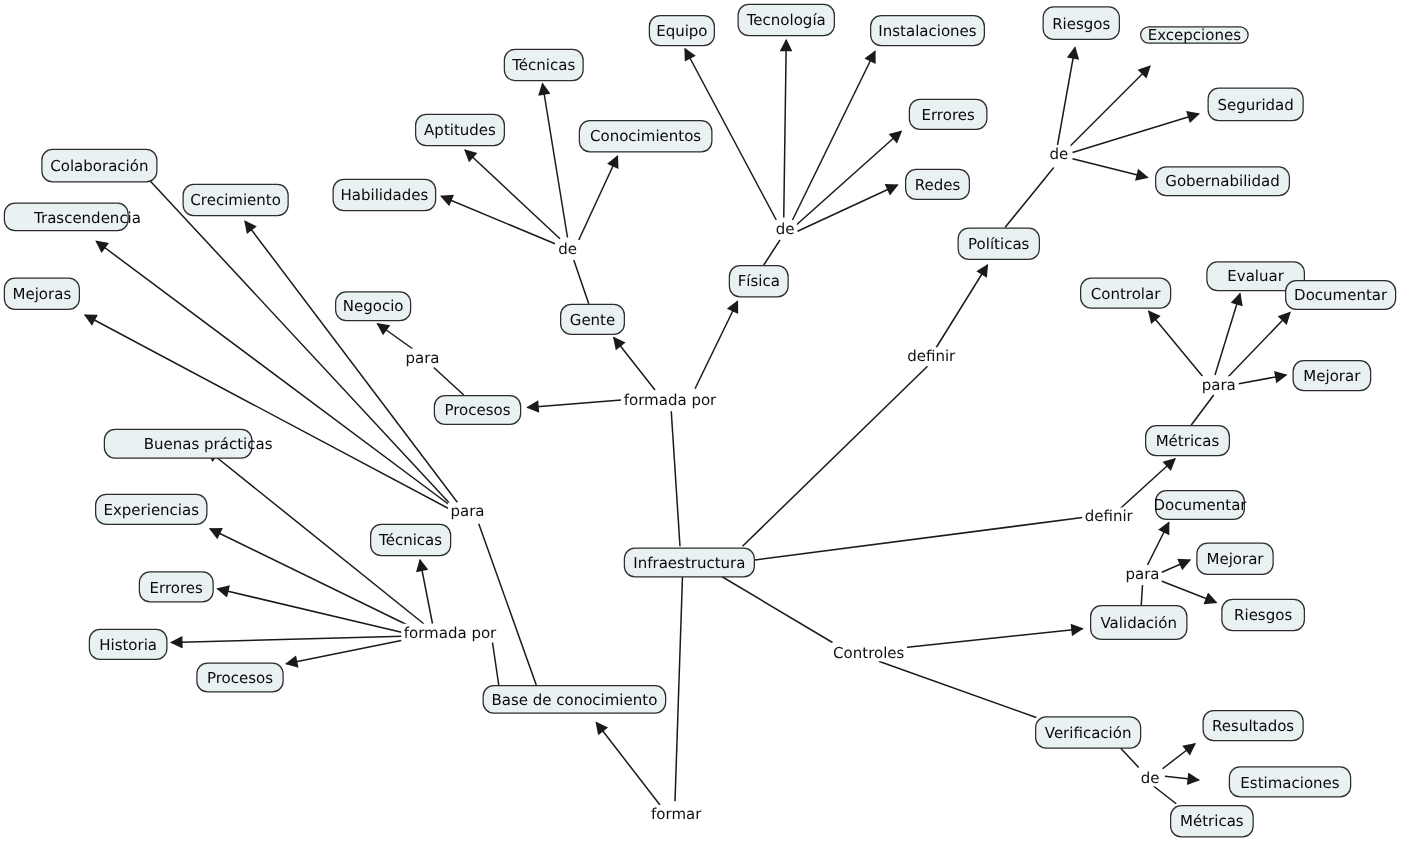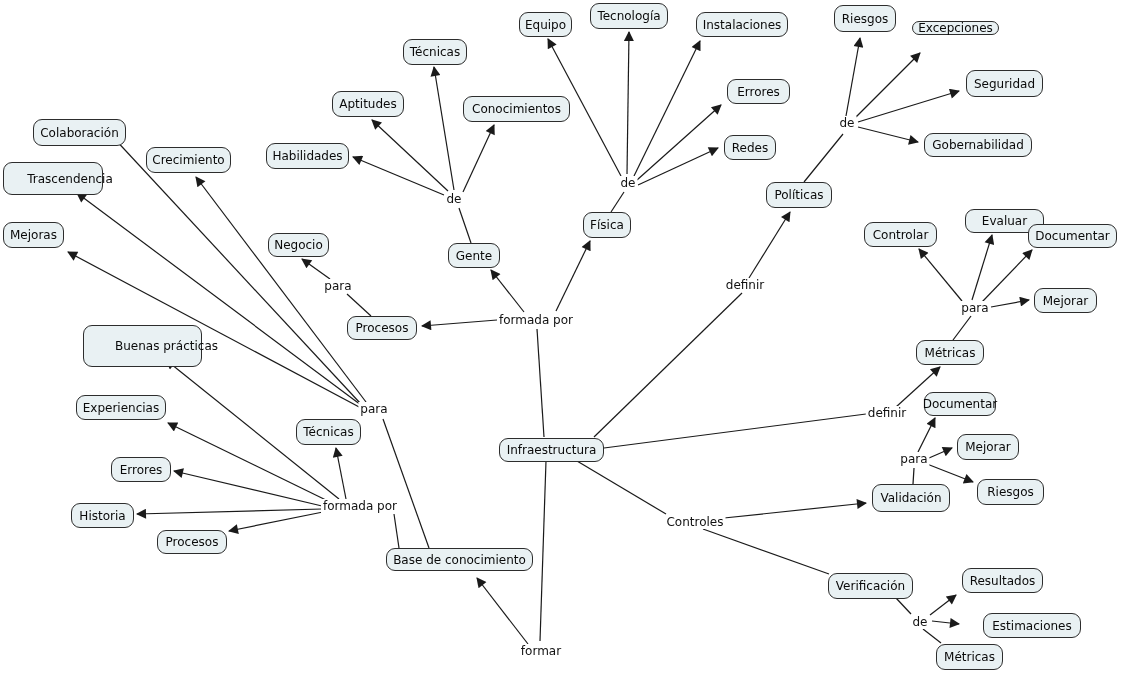--- a/index.html
+++ b/index.html
@@ -115,21 +115,21 @@
         <line x1="330" y1="502" x2="168" y2="423" stroke="#1a1a1a" stroke-width="1.2" marker-end="url(#arrowhead)"></line>
         <line x1="322" y1="506" x2="174" y2="471" stroke="#1a1a1a" stroke-width="1.2" marker-end="url(#arrowhead)"></line>
         <line x1="322" y1="509" x2="137" y2="514" stroke="#1a1a1a" stroke-width="1.2" marker-end="url(#arrowhead)"></line>
         <line x1="323" y1="512" x2="229" y2="531" stroke="#1a1a1a" stroke-width="1.2" marker-end="url(#arrowhead)"></line>
         <line x1="346" y1="499" x2="336" y2="448" stroke="#1a1a1a" stroke-width="1.2" marker-end="url(#arrowhead)"></line>
       </g>
   </svg>
 
 <div class="node" style="left: 33px; top: 88px; width: 93px; height: 27px; margin-top: 31px;">Colaboración</div>
     <div class="node" style="left: 146px; top: 147px; width: 85px; height: 26px;">Crecimiento</div>
-    <div class="node" style="left: 3px; top: 162px; width: 100px; height: 33px; padding-left: 34px;">Trascendencia</div>
+    <div class="node" style="left: 3px; top: 162px; width: 100px; height: 23px; padding-left: 34px;">Trascendencia</div>
     <div class="node" style="left: 3px; top: 222px; width: 61px; height: 26px;">Mejoras</div>
     <div class="node" style="left: 403px; top: 39px; width: 64px; height: 26px;">Técnicas</div>
     <div class="node" style="left: 332px; top: 91px; width: 72px; height: 26px;">Aptitudes</div>
     <div class="node" style="left: 266px; top: 143px; width: 83px; height: 26px;">Habilidades</div>
     <div class="node" style="left: 463px; top: 96px; width: 107px; height: 26px;">Conocimientos</div>
     <div class="node" style="left: 268px; top: 233px; width: 61px; height: 24px;">Negocio</div>
     <div class="node" style="left: 347px; top: 316px; width: 70px; height: 24px;">Procesos</div>
     <div class="node" style="left: 448px; top: 243px; width: 52px; height: 25px;">Gente</div>
     <div class="node" style="left: 583px; top: 212px; width: 48px; height: 26px;">Física</div>
     <div class="node" style="left: 519px; top: 12px; width: 53px; height: 25px;">Equipo</div>
@@ -149,21 +149,21 @@
     <div class="node" style="left: 916px; top: 340px; width: 68px; height: 25px;">Métricas</div>
     <div class="node" style="left: 924px; top: 392px; width: 72px; height: 24px;">Documentar</div>
     <div class="node" style="left: 957px; top: 434px; width: 62px; height: 26px;">Mejorar</div>
     <div class="node" style="left: 977px; top: 479px; width: 67px; height: 26px;">Riesgos</div>
     <div class="node" style="left: 872px; top: 484px; width: 78px; height: 28px;">Validación</div>
     <div class="node" style="left: 499px; top: 438px; width: 105px; height: 24px;">Infraestructura</div>
     <div class="node" style="left: 828px; top: 573px; width: 85px; height: 26px;">Verificación</div>
     <div class="node" style="left: 962px; top: 568px; width: 81px; height: 25px;">Resultados</div>
     <div class="node" style="left: 965px; top: 613px; width: 98px; height: 25px; margin-left: 18px;">Estimaciones</div>
     <div class="node" style="left: 936px; top: 644px; width: 67px; height: 26px;">Métricas</div>
-    <div class="node" style="left: 83px; top: 325px; width: 119px; height: 42px; padding-left: 48px;">Buenas prácticas</div>
+    <div class="node" style="left: 83px; top: 343px; width: 119px; height: 24px; padding-left: 48px;">Buenas prácticas</div>
     <div class="node" style="left: 76px; top: 395px; width: 90px; height: 25px;">Experiencias</div>
     <div class="node" style="left: 111px; top: 457px; width: 60px; height: 25px;">Errores</div>
     <div class="node" style="left: 71px; top: 503px; width: 63px; height: 25px;">Historia</div>
     <div class="node" style="left: 157px; top: 530px; width: 70px; height: 24px;">Procesos</div>
     <div class="node" style="left: 296px; top: 419px; width: 65px; height: 26px;">Técnicas</div>
     <div class="node" style="left: 386px; top: 548px; width: 147px; height: 23px;">Base de conocimiento</div>
     <div class="link-label" style="left: 536px; top: 320px;">formada por</div>
     <div class="link-label" style="left: 338px; top: 286px;">para</div>
     <div class="link-label" style="left: 454px; top: 199px;">de</div>
     <div class="link-label" style="left: 628px; top: 183px;">de</div>

